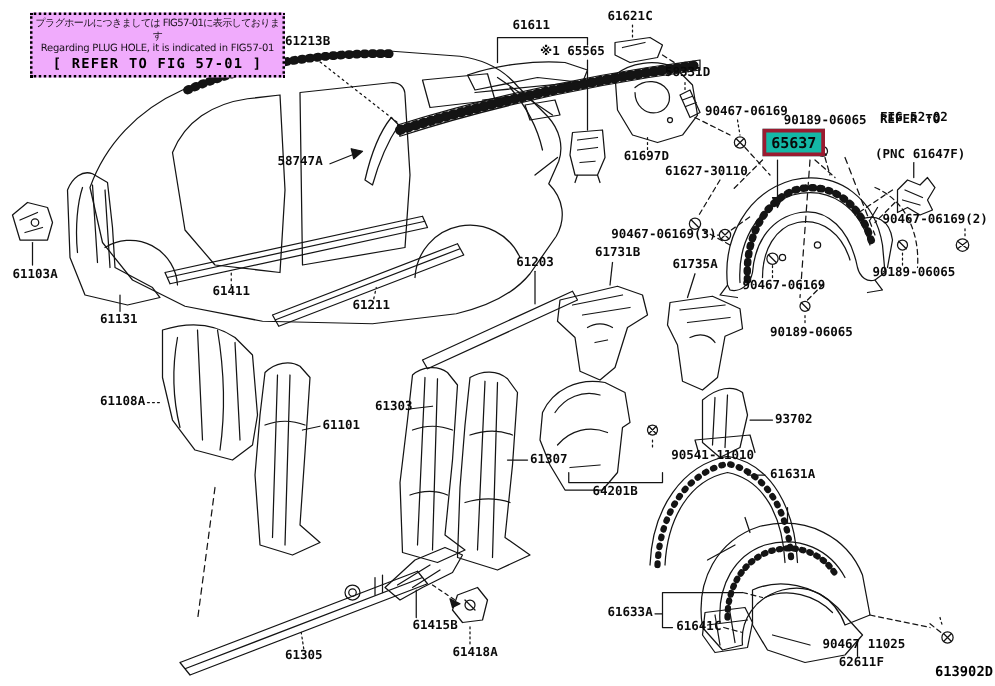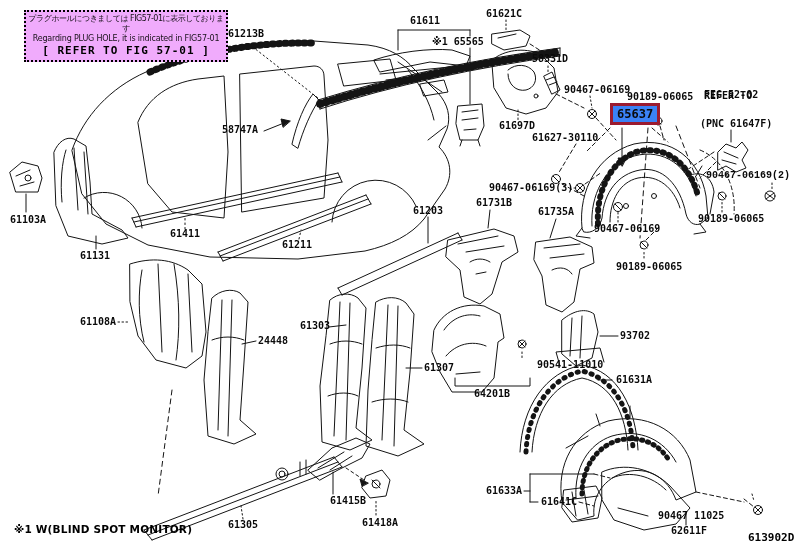--- a/index.html
+++ b/index.html
@@ -2,21 +2,21 @@
 <html><head>
 <meta charset="utf-8">
 <style>
   html,body{margin:0;padding:0;background:#fff;}
   .stage{position:relative;width:796px;height:549px;background:#ffffff;overflow:hidden;
          font-family:"DejaVu Sans Mono","DejaVu Sans",monospace;color:#000;}
   .art{position:absolute;left:0;top:0;}
   #labels-layer{position:absolute;left:0;top:0;width:100%;height:100%;}
   .part-label{position:absolute;font-size:10px;font-weight:700;line-height:1;white-space:pre;
               color:#0a0a0a;letter-spacing:0px;}
-  .part-label.boxed{font-size:12px;border:3px solid #6d28d9;background:#3b82f6;padding:2px 4px;}
+  .part-label.boxed{font-size:12px;border:3px solid #6d28d9;background:#14b8a6;padding:2px 4px;}
   .note-box{position:absolute;left:24px;top:10px;width:196px;border:2px dotted #000;
             background:#f0abfc;text-align:center;padding:2px 2px 3px 2px;}
   .note-jp{font-size:8px;line-height:10px;font-family:"DejaVu Sans",sans-serif;letter-spacing:-0.5px;opacity:.9;}
   .note-en{font-size:8px;line-height:10px;font-family:"DejaVu Sans",sans-serif;letter-spacing:-0.2px;opacity:.9;}
   .note-ref{font-size:11px;line-height:13px;font-weight:700;letter-spacing:1px;}
   .footnote{position:absolute;left:14px;top:523px;font-size:10.5px;font-weight:700;
             font-family:"DejaVu Sans",sans-serif;letter-spacing:0.2px;}
   .diagram-code{position:absolute;left:748px;top:531px;font-size:11px;font-weight:700;}
 </style>
 </head>
@@ -198,52 +198,51 @@
       <div class="part-label" style="left: 532px; top: 54px;">58331D</div>
       <div class="part-label" style="left: 564px; top: 85px;">90467-06169</div>
       <div class="part-label" style="left: 627px; top: 92px;">90189-06065</div>
       <div class="part-label boxed" style="left: 610px; top: 103px; border-color: rgb(155, 27, 48);">65637</div>
       <div class="part-label" style="left: 704px; top: 91px;">REFER TO</div>
       <div class="part-label" style="left: 704px; top: 90px; text-align: center;">FIG 52-02</div>
       <div class="part-label" style="left: 700px; top: 119px;">(PNC 61647F)</div>
       <div class="part-label" style="left: 499px; top: 121px;">61697D</div>
       <div class="part-label" style="left: 532px; top: 133px;">61627-30110</div>
       <div class="part-label" style="left: 489px; top: 183px;">90467-06169(3)</div>
-      <div class="part-label" style="left: 706px; top: 171px; font-family: Liberation Mono, monospace;">90467-06169(2)</div>
+      <div class="part-label" style="left: 706px; top: 171px;">90467-06169(2)</div>
       <div class="part-label" style="left: 698px; top: 214px;">90189-06065</div>
       <div class="part-label" style="left: 594px; top: 224px;">90467-06169</div>
       <div class="part-label" style="left: 616px; top: 262px;">90189-06065</div>
       <div class="part-label" style="left: 222px; top: 125px;">58747A</div>
       <div class="part-label" style="left: 10px; top: 215px;">61103A</div>
       <div class="part-label" style="left: 80px; top: 251px;">61131</div>
       <div class="part-label" style="left: 170px; top: 229px;">61411</div>
       <div class="part-label" style="left: 282px; top: 240px;">61211</div>
       <div class="part-label" style="left: 413px; top: 206px;">61203</div>
       <div class="part-label" style="left: 476px; top: 198px;">61731B</div>
       <div class="part-label" style="left: 538px; top: 207px;">61735A</div>
       <div class="part-label" style="left: 80px; top: 317px;">61108A</div>
       <div class="part-label" style="left: 300px; top: 321px;">61303</div>
-      <div class="part-label" style="left: 258px; top: 336px;">24448</div>
+      <div class="part-label" style="left: 258px; top: 336px;">61101</div>
       <div class="part-label" style="left: 424px; top: 363px;">61307</div>
       <div class="part-label" style="left: 497px; top: 360px; margin-left: 40px;">90541-11010</div>
       <div class="part-label" style="left: 474px; top: 389px;">64201B</div>
       <div class="part-label" style="left: 620px; top: 331px;">93702</div>
       <div class="part-label" style="left: 616px; top: 375px;">61631A</div>
       <div class="part-label" style="left: 486px; top: 486px;">61633A</div>
       <div class="part-label" style="left: 541px; top: 497px;">61641C</div>
       <div class="part-label" style="left: 658px; top: 483px; margin-top: 28px;">90467 11025</div>
       <div class="part-label" style="left: 671px; top: 526px;">62611F</div>
       <div class="part-label" style="left: 228px; top: 520px;">61305</div>
       <div class="part-label" style="left: 330px; top: 496px;">61415B</div>
       <div class="part-label" style="left: 362px; top: 518px;">61418A</div>
     </div>
 
   <div class="note-box">
     <div class="note-jp">プラグホールにつきましては FIG57-01に表示しております</div>
     <div class="note-en">Regarding PLUG HOLE, it is indicated in FIG57-01</div>
     <div class="note-ref">[ REFER TO FIG 57-01 ]</div>
   </div>
 
-  <div class="footnote">※1 W(BLIND SPOT MONITOR)</div>
 
   <div class="diagram-code">613902D</div>
 
 </div>
 
 </body></html>

